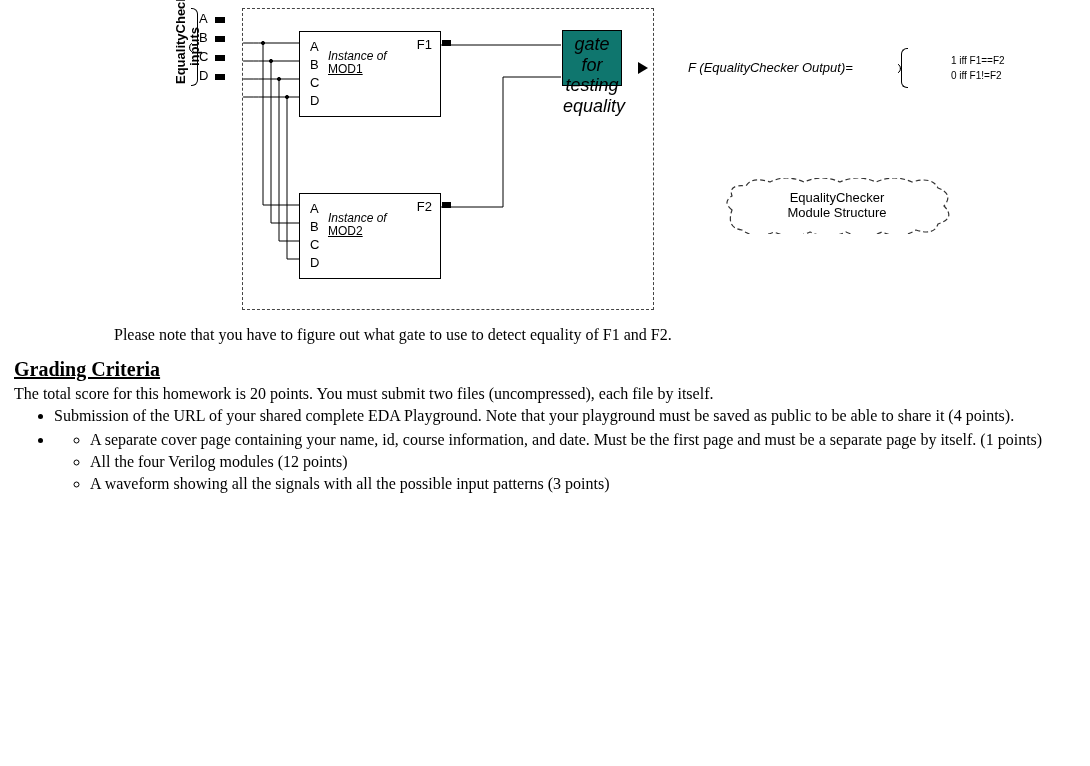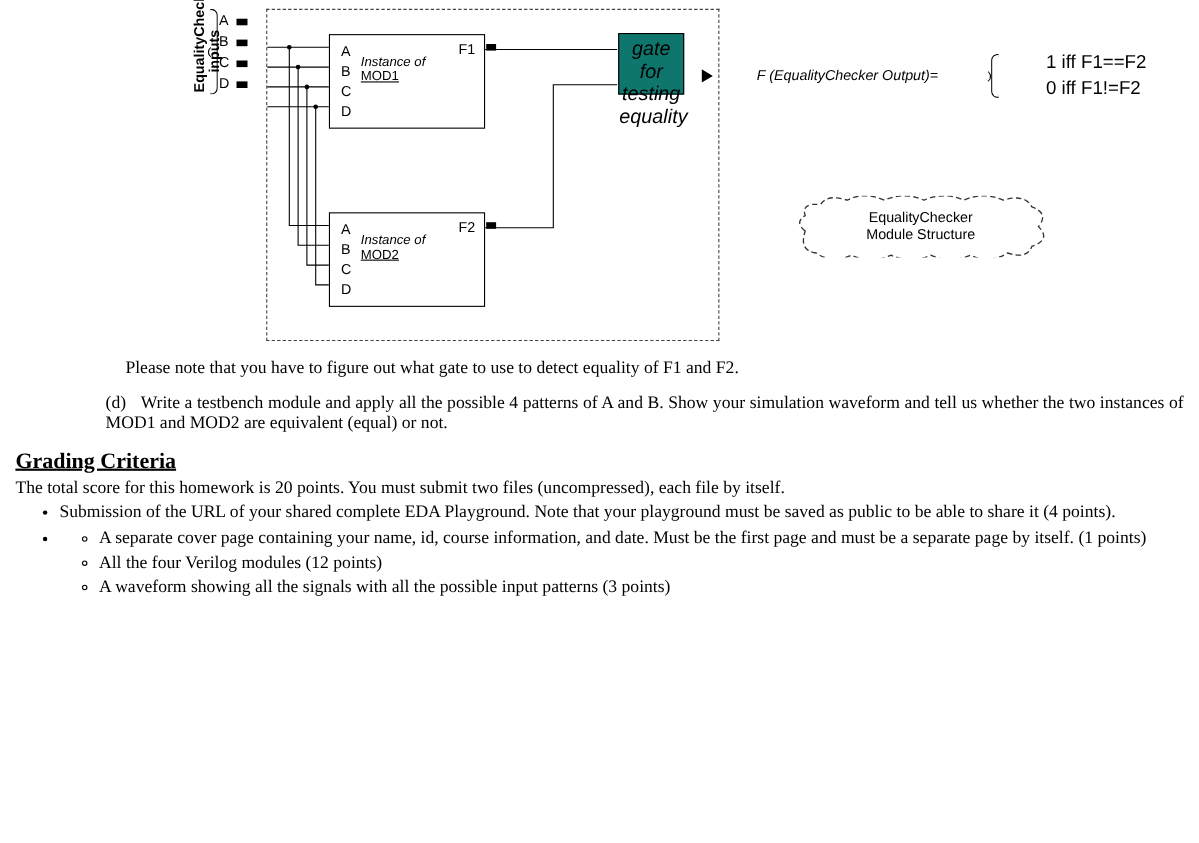--- a/index.html
+++ b/index.html
@@ -99,21 +99,21 @@
   }
   .brace::after {
     content:"";
     position:absolute; left:0; top:17px;
     width:6px; height:6px;
     border-top:1.4px solid #000;
     border-right:1.4px solid #000;
     border-radius: 0 6px 0 0;
     transform: rotate(45deg);
   }
-  .case-col { display:flex; flex-direction:column; font-style:normal; font-size:17px; }
+  .case-col { display:flex; flex-direction:column; font-style:normal; font-size:10px; }
   .case-col .c1 { margin-bottom:4px; }
 
   .cloud {
     position:absolute; left:716px; top:174px; width:230px; height:56px;
     text-align:center; font-size:13px; line-height:1.15;
     display:flex; align-items:center; justify-content:center;
     border:none;
     background:
       radial-gradient(circle at 12% 50%, transparent 10px, #fff 11px),
       transparent;
@@ -331,24 +331,20 @@
       <div class="cloud-inner">
         <span>EqualityChecker</span><br>
         <span>Module Structure</span>
       </div>
     </div>
   </div>
 
   <div class="body-text">
     <p class="para1">Please note that you have to figure out what gate to use to detect equality of F1 and F2.</p>
 
-    <p class="para2 jline">
-      <span class="tag">(d)</span>
-      <span>Write a testbench module and apply all the possible 4 patterns of A and B. Show your simulation waveform and tell us whether the two instances of MOD1 and MOD2 are equivalent (equal) or not.</span>
-    </p>
 
     <h4 class="grading">Grading Criteria</h4>
     <p class="intro">The total score for this homework is 20 points. You must submit two files (uncompressed), each file by itself.</p>
 
     <ul class="top">
       <li class="jline">Submission of the URL of your shared complete EDA Playground. Note that your playground must be saved as public to be able to share it (4 points).</li>
       <li>
         <ul class="sub">
           <li class="jline">A separate cover page containing your name, id, course information, and date. Must be the first page and must be a separate page by itself. (1 points)</li>
           <li>All the four Verilog modules (12 points)</li>

